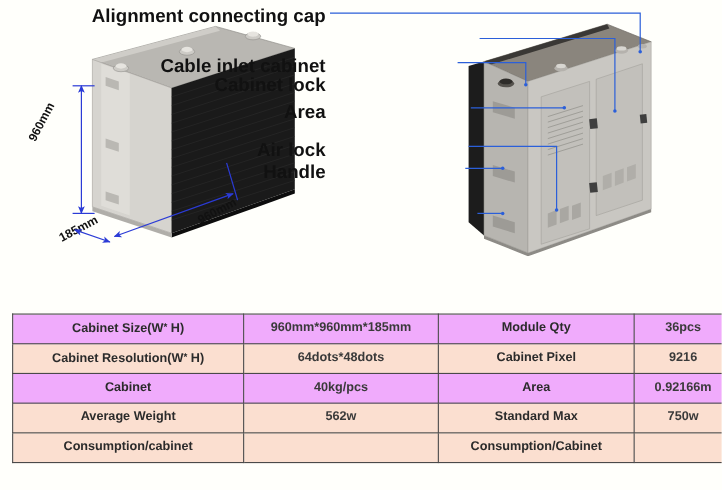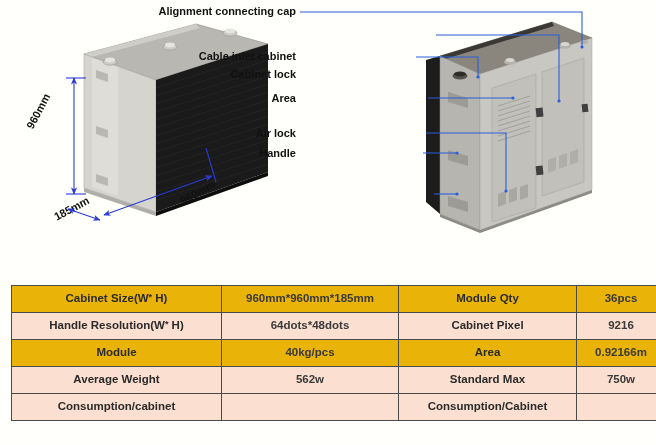--- a/index.html
+++ b/index.html
@@ -55,21 +55,21 @@
   #dim-depth {
     left: 52px; top: 212px;
     transform: rotate(-28deg);
     transform-origin: left top;
   }
 
   
   .callout {
     position: absolute;
     font-family: "Liberation Sans", sans-serif;
-    font-size: 11px;
+    font-size: 17px;
     font-weight: bold;
     color: #111;
     white-space: nowrap;
     text-align: right;
   }
   #callout-alignment-connecting-cap { right: 360px; top: 5px; }
   #callout-cabinet-lock            { right: 360px; top: 28px; margin-top: 40px; }
   #callout-cable-inlet-orifice     { right: 360px; top: 50px; }
   #callout-vent                    { right: 360px; top: 92px; }
   #callout-air-inlet               { right: 360px; top: 127px; }
@@ -108,21 +108,21 @@
     height: 24px;
     text-align: center;
     vertical-align: middle;
     font-size: 11.5px;
     padding: 1px 2px;
     line-height: 1.15;
   }
   td.lbl   { font-weight: bold; color: #2b2b2b; }
   td.val   { font-weight: bold; color: #3a3a3a; }
   tr.tinted td { background: #fbdfd0; }
-  tr.plain  td { background: #eab308; }
+  tr.plain  td { background: #f0abfc; }
   td.c1 { width: 205px; }
   td.c2 { width: 172px; }
   td.c3 { width: 173px; }
   td.c4 { width: 84px; }
   .sup { font-size: 9px; vertical-align: 2px; }
   .tall td { height: 33px; }
 </style>
 </head>
 <body>
 
@@ -295,27 +295,27 @@
 <div id="spec-table-wrap">
   <table class="spec">
     <tbody>
       <tr class="plain">
         <td class="c1 lbl"><span>Cabinet Size(W</span><span class="sup">*</span><span> H)</span></td>
         <td class="c2 val">960mm*960mm*185mm</td>
         <td class="c3 lbl">Module Qty</td>
         <td class="c4 val">36pcs</td>
       </tr>
       <tr class="tinted">
-        <td class="c1 lbl"><span>Handle Resolution(W</span><span class="sup">*</span><span> H)</span></td>
+        <td class="c1 lbl"><span>Cabinet Resolution(W</span><span class="sup">*</span><span> H)</span></td>
         <td class="c2 val">64dots*48dots</td>
         <td class="c3 lbl">Cabinet Pixel</td>
         <td class="c4 val">9216</td>
       </tr>
       <tr class="plain">
-        <td class="c1 lbl">Module</td>
+        <td class="c1 lbl">Cabinet</td>
         <td class="c2 val">40kg/pcs</td>
         <td class="c3 lbl">Area</td>
         <td class="c4 val">0.92166m</td>
       </tr>
       <tr class="tinted tall">
         <td class="c1 lbl">Average Weight</td>
         <td class="c2 val">562w</td>
         <td class="c3 lbl">Standard Max</td>
         <td class="c4 val">750w</td>
       </tr>

